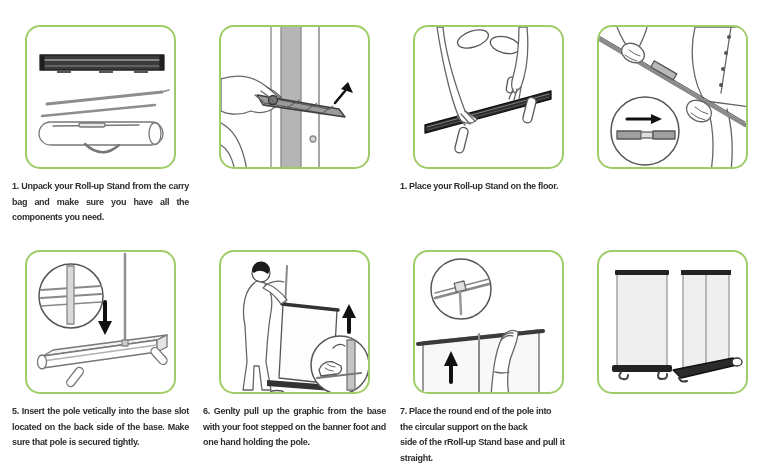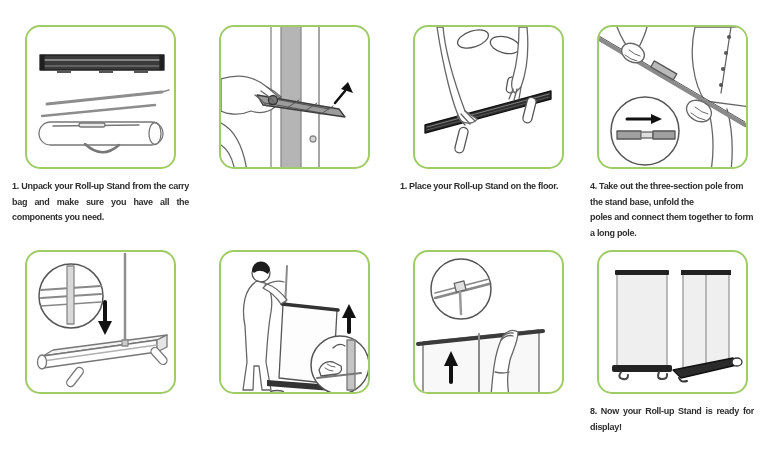--- a/index.html
+++ b/index.html
@@ -163,24 +163,20 @@
           <rect x="18" y="104" width="24" height="8" fill="#a0a0a0" stroke="#555"></rect>
           <rect x="42" y="105" width="12" height="6" fill="#dedede" stroke="#777"></rect>
           <rect x="54" y="104" width="22" height="8" fill="#a0a0a0" stroke="#555"></rect>
           <g>
             <line x1="28" y1="92" x2="52" y2="92" stroke="#111" stroke-width="3"></line>
             <polygon points="52,87 63,92 52,97" fill="#111" stroke="none"></polygon>
           </g>
         </g>
       </svg>
     </div>
-    <figcaption class="caption">4. Take out the three-section pole from
-the stand base, unfold the
-poles and connect them together to form
-a long pole.</figcaption>
   </figure>
 
   <figure class="cell">
     <div class="panel">
       <svg class="illus" viewBox="0 0 151 144" fill="none" stroke="#6b6b6b" stroke-width="1.3" stroke-linecap="round" stroke-linejoin="round">
         <line x1="98" y1="2" x2="98" y2="94" stroke="#8f8f8f" stroke-width="2.5"></line>
         <g fill="#fff" stroke="#777">
           <polygon points="16,104 26,98 140,83 130,88" fill="#f4f4f4"></polygon>
           <polygon points="16,104 130,88 130,100 16,116"></polygon>
           <polygon points="130,88 140,83 140,95 130,100" fill="#e5e5e5"></polygon>
@@ -196,20 +192,21 @@
         </g>
         <g>
           <circle cx="44" cy="44" r="32" fill="#fff" stroke="#555" stroke-width="1.5"></circle>
           <line x1="14" y1="38" x2="74" y2="34" stroke="#888" stroke-width="2"></line>
           <line x1="14" y1="46" x2="74" y2="42" stroke="#888" stroke-width="2"></line>
           <line x1="14" y1="54" x2="74" y2="50" stroke="#888" stroke-width="1.5"></line>
           <rect x="40" y="14" width="7" height="58" fill="#d9d9d9" stroke="#888"></rect>
         </g>
       </svg>
     </div>
+    <figcaption class="caption">5. Insert the pole vetically into the base slot located on the back side of the base. Make sure that pole is secured tightly.</figcaption>
   </figure>
 
   <figure class="cell">
     <div class="panel">
       <svg class="illus" viewBox="0 0 151 144" fill="none" stroke="#6b6b6b" stroke-width="1.3" stroke-linecap="round" stroke-linejoin="round">
         <line x1="66" y1="14" x2="64" y2="56" stroke="#8a8a8a" stroke-width="2"></line>
         <g>
           <polygon points="62,52 116,58 112,132 58,126" fill="#fdfdfd" stroke="#555"></polygon>
           <line x1="61" y1="52" x2="117" y2="58" stroke="#333" stroke-width="3.5"></line>
         </g>
@@ -231,20 +228,21 @@
         <g>
           <circle cx="119" cy="113" r="29" fill="#fff" stroke="#555" stroke-width="1.5"></circle>
           <rect x="126" y="88" width="8" height="50" fill="#c4c4c4" stroke="#777"></rect>
           <line x1="96" y1="126" x2="140" y2="121" stroke="#777" stroke-width="2"></line>
           <path d="M98,118 q4,-10 14,-8 l8,4 q2,6 -4,8 l-16,2 Z" fill="#fff" stroke="#555"></path>
           <path d="M106,112 q4,3 8,3 M104,116 q4,3 8,3" stroke="#555" stroke-width="0.9"></path>
           <path d="M112,96 q6,-6 12,-2" stroke="#555"></path>
         </g>
       </svg>
     </div>
+    <figcaption class="caption">6. Genlty pull up the graphic from the base with your foot stepped on the banner foot and one hand holding the pole.</figcaption>
   </figure>
 
   <figure class="cell">
     <div class="panel">
       <svg class="illus" viewBox="0 0 151 144" fill="none" stroke="#6b6b6b" stroke-width="1.3" stroke-linecap="round" stroke-linejoin="round">
         <g>
           <polygon points="8,90 124,78 124,144 8,144" fill="#f8f8f8" stroke="#666"></polygon>
           <line x1="3" y1="92" x2="128" y2="79" stroke="#3a3a3a" stroke-width="4"></line>
           <line x1="64" y1="82" x2="64" y2="144" stroke="#8a8a8a" stroke-width="2"></line>
         </g>
@@ -258,20 +256,24 @@
         </g>
         <g>
           <circle cx="46" cy="37" r="30" fill="#fff" stroke="#555" stroke-width="1.5"></circle>
           <line x1="20" y1="46" x2="74" y2="32" stroke="#888" stroke-width="2.5"></line>
           <line x1="20" y1="41" x2="74" y2="27" stroke="#888" stroke-width="1.5"></line>
           <rect x="40" y="30" width="10" height="9" transform="rotate(-14 45 34)" fill="#e0e0e0" stroke="#666"></rect>
           <line x1="45" y1="40" x2="46" y2="62" stroke="#999" stroke-width="2.5"></line>
         </g>
       </svg>
     </div>
+    <figcaption class="caption">7. Place the round end of the pole into
+the circular support on the back
+side of the rRoll-up Stand base and pull it
+straight.</figcaption>
   </figure>
 
   <figure class="cell">
     <div class="panel">
       <svg class="illus" viewBox="0 0 151 144" fill="none" stroke="#6b6b6b" stroke-width="1.3" stroke-linecap="round" stroke-linejoin="round">
         <g>
           <rect x="18" y="22" width="50" height="94" fill="#efefef" stroke="#999"></rect>
           <rect x="16" y="18" width="54" height="5" rx="1" fill="#222" stroke="none"></rect>
           <rect x="13" y="113" width="60" height="7" rx="2" fill="#222" stroke="none"></rect>
           <path d="M22,120 q-4,6 2,7 q5,1 5,-4" stroke="#444" stroke-width="2"></path>
@@ -280,16 +282,15 @@
         <g>
           <polygon points="84,22 130,22 130,110 84,116" fill="#efefef" stroke="#999"></polygon>
           <line x1="107" y1="22" x2="107" y2="113" stroke="#999"></line>
           <rect x="82" y="18" width="50" height="5" fill="#222" stroke="none"></rect>
           <polygon points="74,118 134,106 142,112 82,126" fill="#2b2b2b" stroke="#111"></polygon>
           <ellipse cx="138" cy="110" rx="5" ry="4" fill="#fff" stroke="#333"></ellipse>
           <path d="M80,126 q2,5 8,3" stroke="#333" stroke-width="2"></path>
         </g>
       </svg>
     </div>
-    <figcaption class="caption">8. Now your Roll-up Stand is ready for display!</figcaption>
   </figure>
 
 </div>
 
 </body></html>

